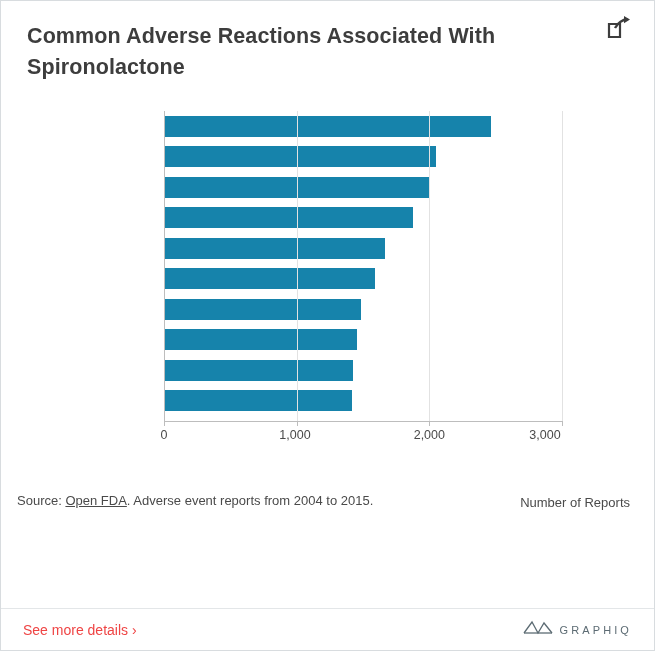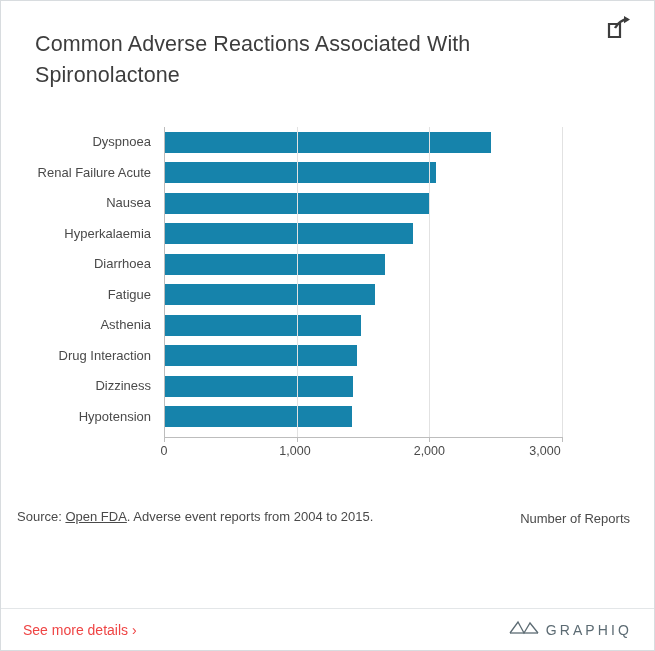--- a/index.html
+++ b/index.html
@@ -25,22 +25,22 @@
     flex-direction: column;
   }
   .header {
     padding: 16px 22px 0 22px;
     position: relative;
   }
   .title {
     font-size: 21.5px;
     line-height: 31px;
     color: #3d3d3d;
-    font-weight: normal;
-    margin: 12px;
+    font-weight: bold;
+    margin: 4px;
     max-width: 470px;
     letter-spacing: 0.1px;
   }
   .share-btn {
     position: absolute;
     top: 14px;
     right: 22px;
     width: 26px;
     height: 26px;
     cursor: pointer;
@@ -181,21 +181,21 @@
     text-decoration: none;
     cursor: pointer;
     white-space: nowrap;
   }
   .brand {
     display: flex;
     align-items: center;
     gap: 7px;
   }
   .brand-name {
-    font-size: 14px;
+    font-size: 11px;
     letter-spacing: 3.1px;
     color: #5c6b73;
   }
 </style>
 </head>
 <body>
 
 <div class="card">
 
   <div class="header">
@@ -205,32 +205,20 @@
         <path d="M3 9 H14 V22 H3 Z" fill="none" stroke="#3d3d3d" stroke-width="2.2"></path>
         <path d="M9 13 C13 6 17 4.5 21.5 4.2" fill="none" stroke="#3d3d3d" stroke-width="2.4"></path>
         <path d="M18 1 L24 4.4 L18 8.2 Z" fill="#3d3d3d"></path>
       </svg>
     </div>
   </div>
 
 
   <div class="chart-area">
     <div class="plot-wrap">
-      <div class="cat-labels">
-          <div class="cat-label">Dyspnoea</div>
-          <div class="cat-label">Renal Failure Acute</div>
-          <div class="cat-label">Nausea</div>
-          <div class="cat-label">Hyperkalaemia</div>
-          <div class="cat-label">Diarrhoea</div>
-          <div class="cat-label">Fatigue</div>
-          <div class="cat-label">Asthenia</div>
-          <div class="cat-label">Drug Interaction</div>
-          <div class="cat-label">Dizziness</div>
-          <div class="cat-label">Hypotension</div>
-        </div>
       <div class="plot">
         <div class="axis-base"></div>
         <div class="bars">
             <div class="bar-row">
               <div class="bar" title="Dyspnoea: 2460" style="width: 326.36px; background: rgb(22, 131, 171);"></div>
             </div>
             <div class="bar-row">
               <div class="bar" title="Renal Failure Acute: 2040" style="width: 270.64px; background: rgb(22, 131, 171);"></div>
             </div>
             <div class="bar-row">

